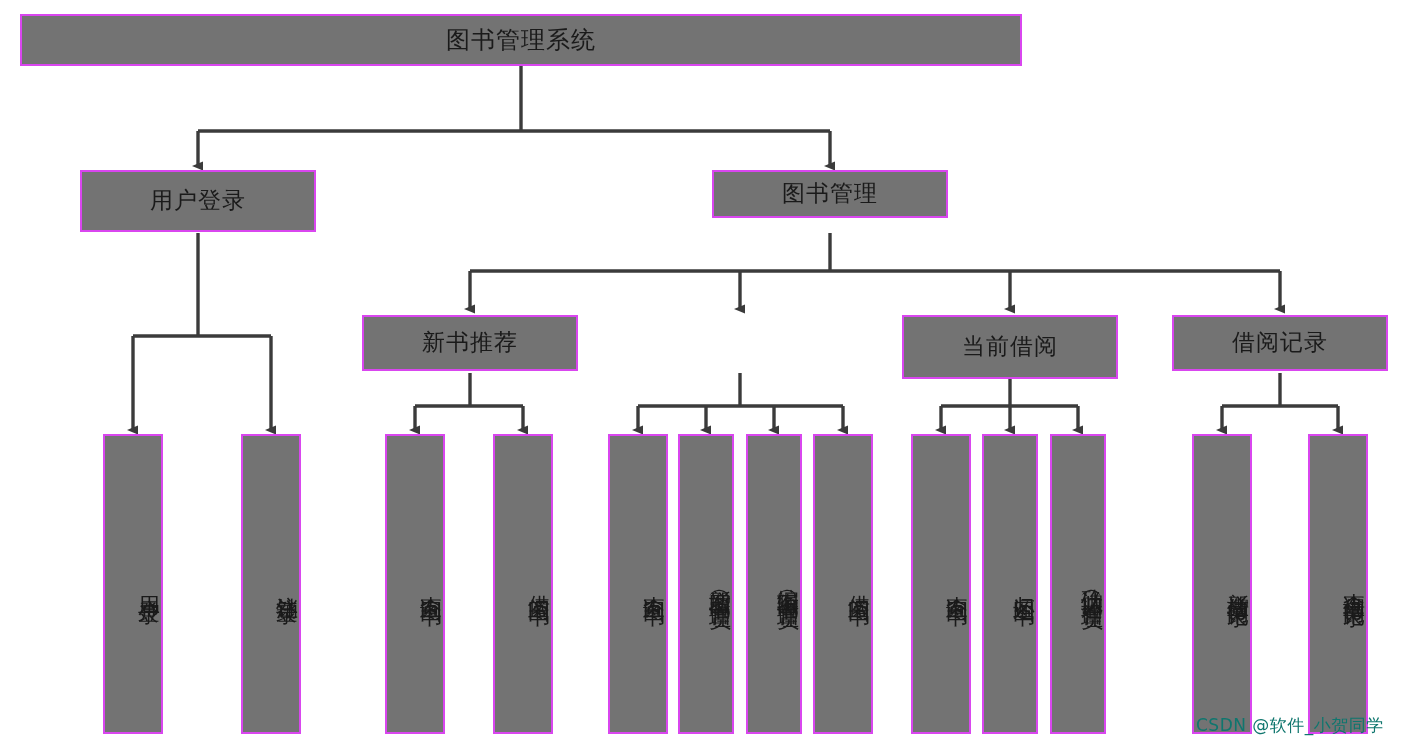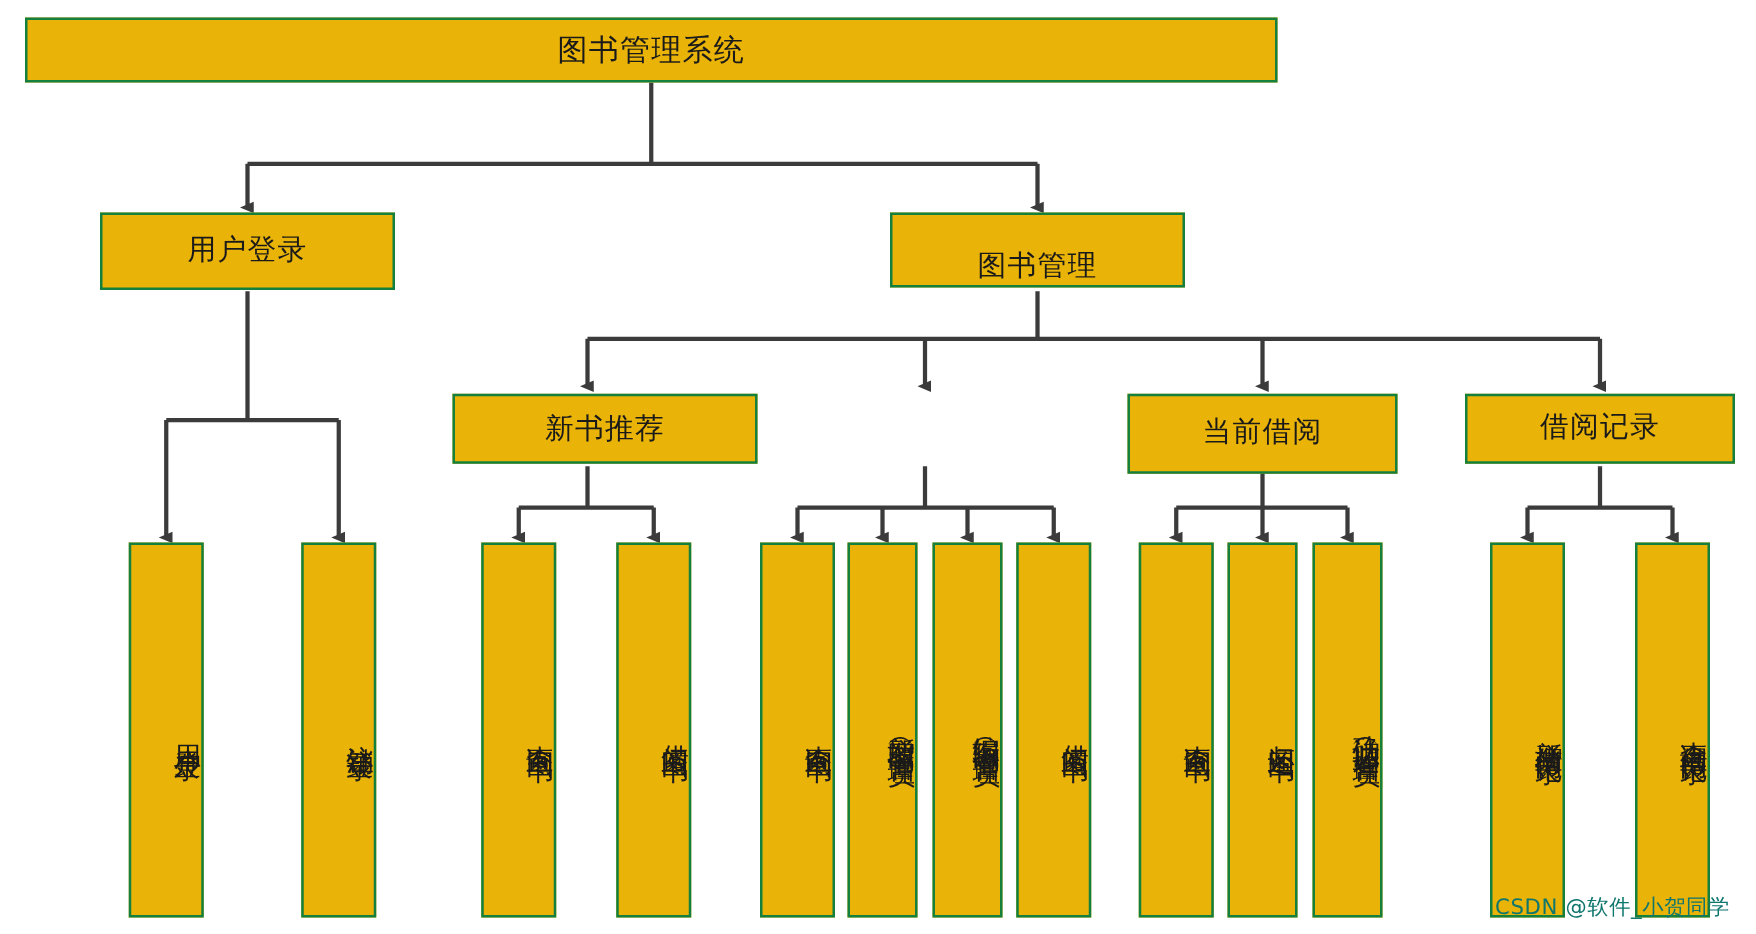--- a/index.html
+++ b/index.html
@@ -21,22 +21,22 @@
     position: absolute;
     left: 0;
     top: 0;
     width: 1405px;
     height: 747px;
     pointer-events: none;
   }
   .node {
     position: absolute;
     box-sizing: border-box;
-    border: 2px solid #15803d;
-    background: #eab308;
+    border: 2px solid #d946ef;
+    background: #737373;
     display: flex;
     align-items: center;
     justify-content: center;
     color: #1a1a1a;
     z-index: 2;
   }
   .node.horiz {
     font-size: 23px;
     letter-spacing: 1px;
     line-height: 1.2;
@@ -127,25 +127,25 @@
   </svg>
 
   <div class="node horiz" id="title-node" style="left:20px; top:14px; width:1002px; height:52px;">
     <span>图书管理系统</span>
   </div>
 
   <div class="node horiz" style="left:80px; top:170px; width:236px; height:62px;">
     <span>用户登录</span>
   </div>
 
-  <div class="node horiz" style="left:712px; top:170px; width:236px; height:60px;align-items:flex-end;">
+  <div class="node horiz" style="left:712px; top:170px; width:236px; height:48px;">
     <span>图书管理</span>
   </div>
 
-  <div class="node horiz" style="left:362px; top:315px; width:244px; height:56px;font-family:Liberation Serif, serif;">
+  <div class="node horiz" style="left:362px; top:315px; width:216px; height:56px;">
     <span>新书推荐</span>
   </div>
 
 
   <div class="node horiz" style="left:902px; top:315px; width:216px; height:64px;">
     <span>当前借阅</span>
   </div>
 
   <div class="node horiz" style="left:1172px; top:315px; width:216px; height:56px;text-align:right;">
     <span>借阅记录</span>

